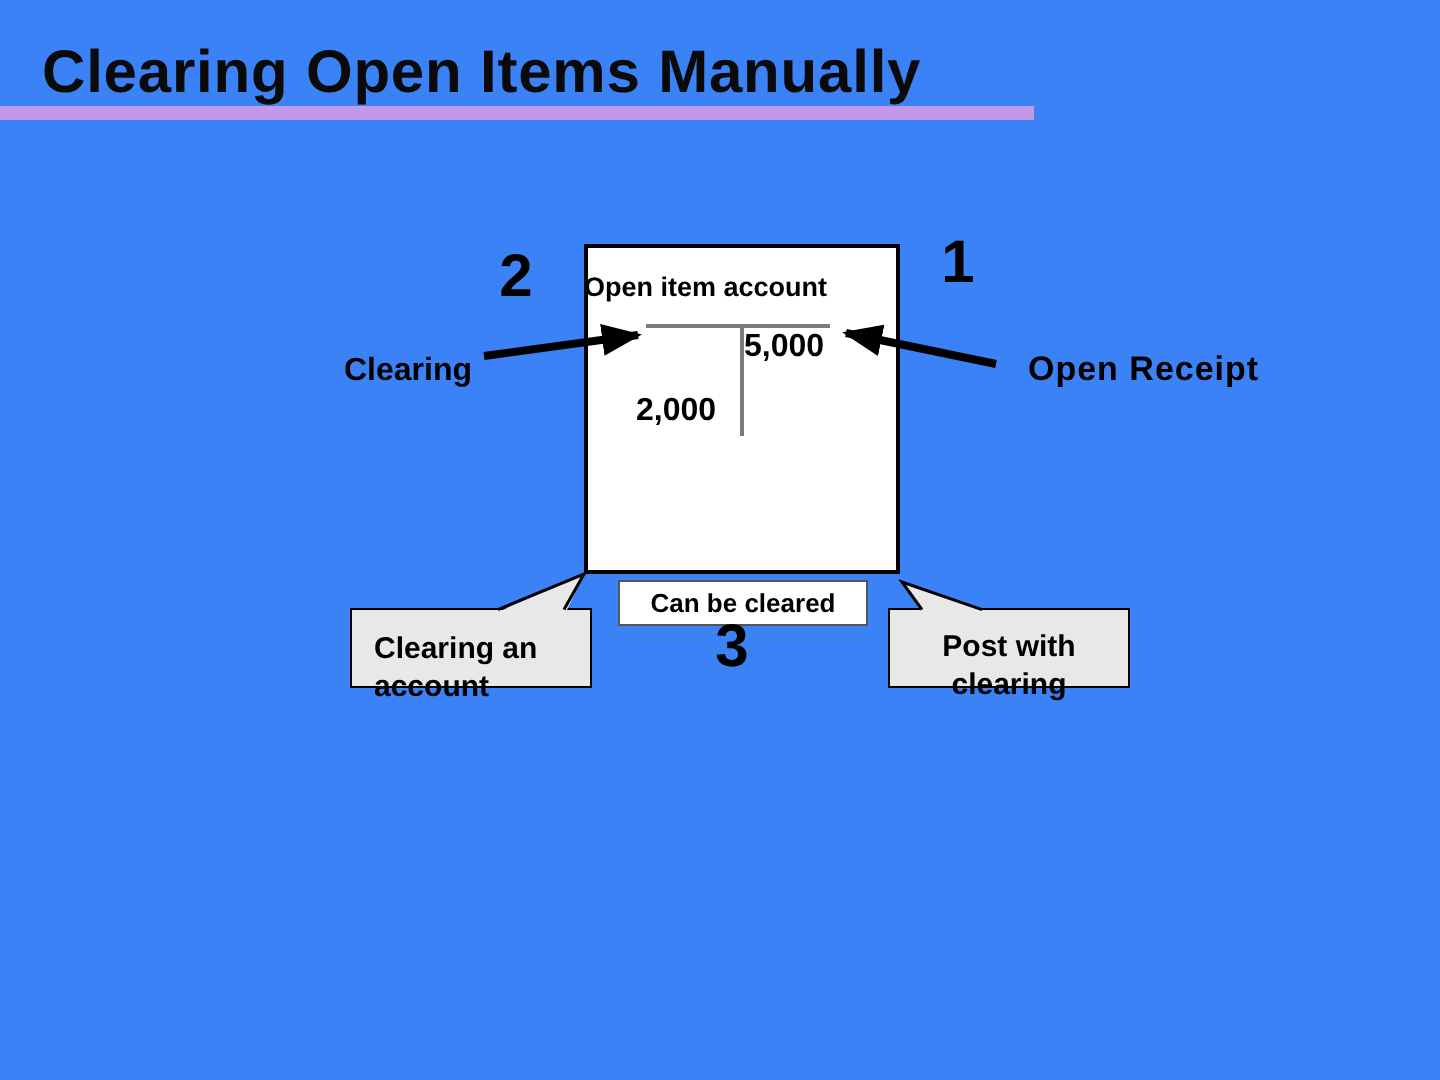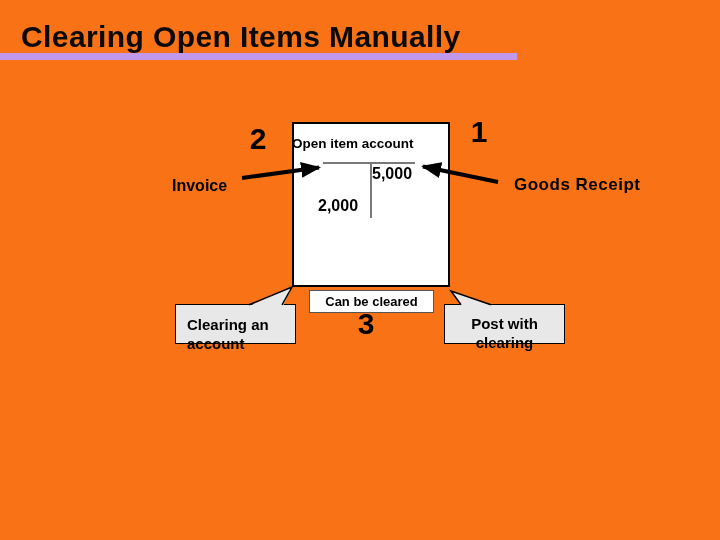--- a/index.html
+++ b/index.html
@@ -1,18 +1,18 @@
 <!DOCTYPE html>
 <html><head>
 <meta charset="utf-8">
 <style>
   html,body { margin:0; padding:0; background:#e8e8e8; }
   .slide {
     position:relative; width:720px; height:540px;
-    background:#f97316; overflow:hidden;
+    background:#3b82f6; overflow:hidden;
     font-family:"Liberation Sans", sans-serif; color:#000;
   }
   .abs { position:absolute; }
   .slide-title {
     left:21px; top:22px; font-size:30px; font-weight:700;
     letter-spacing:0.4px; line-height:30px; white-space:nowrap; color:#0a0a0a;
   }
   .accent-bar { left:0; top:53px; width:517px; height:7px; }
   .account-box {
     left:292px; top:122px; width:158px; height:165px;
@@ -66,22 +66,22 @@
   <div class="abs amount amount-debit">2,000</div>
   <div class="abs amount amount-credit">5,000</div>
   <div class="abs cleared-box">
     <span>Can be cleared</span>
   </div>
 
   <div class="abs step-num step-1">1</div>
   <div class="abs step-num step-2">2</div>
   <div class="abs step-num step-3">3</div>
 
-  <div class="abs side-label invoice-label">Invoice</div>
-  <div class="abs side-label goods-label">Goods Receipt</div>
+  <div class="abs side-label invoice-label">Clearing</div>
+  <div class="abs side-label goods-label">Open Receipt</div>
 
   <div class="abs callout callout-left">
     <div class="callout-text">Clearing an account</div>
   </div>
   <div class="abs callout callout-right">
     <div class="callout-text">Post with clearing</div>
   </div>
 
   <svg class="overlay" width="720" height="540" viewBox="0 0 720 540">
     <defs>

